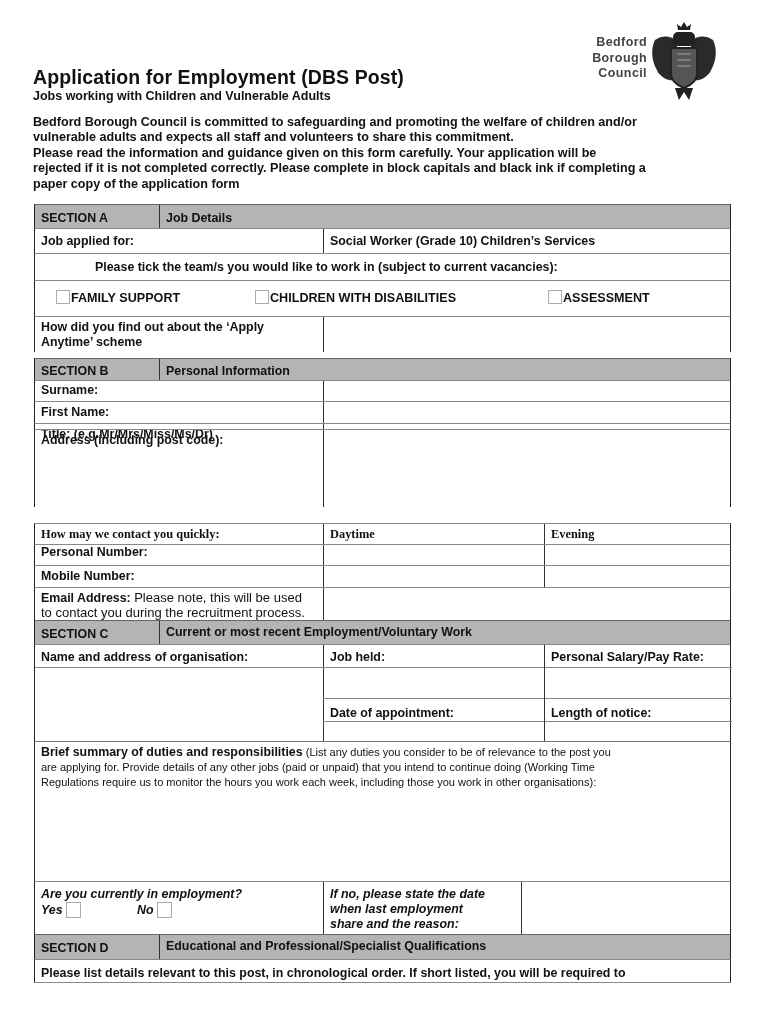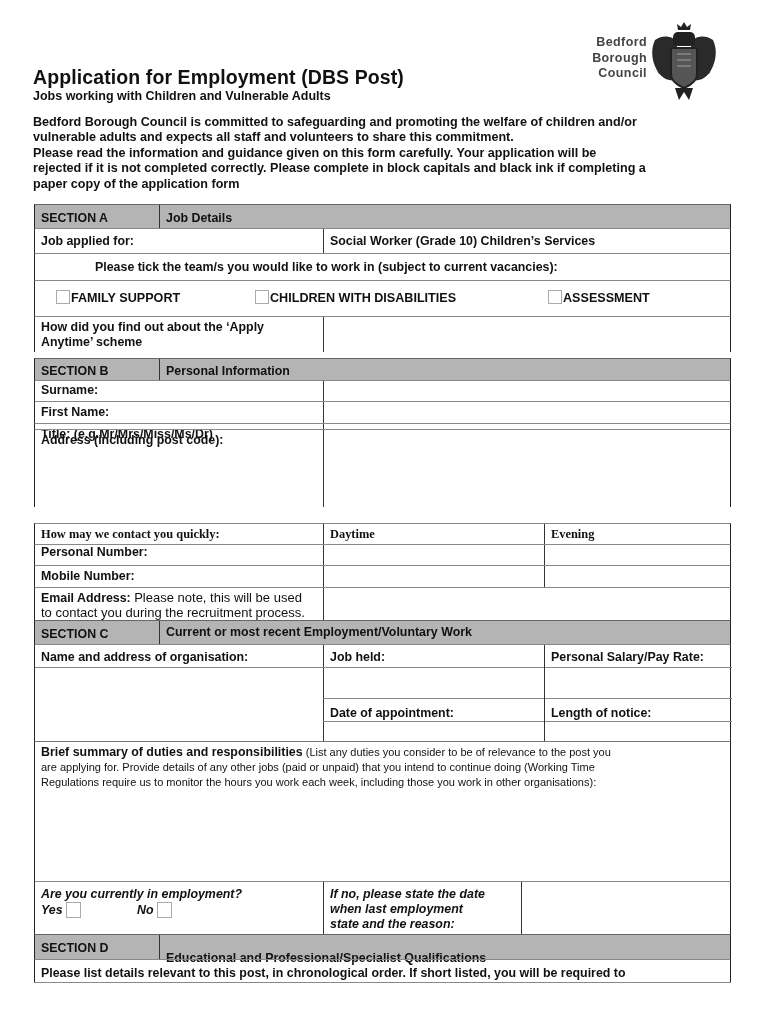--- a/index.html
+++ b/index.html
@@ -200,29 +200,29 @@
       <div>Are you currently in employment?</div>
       <div style="position:relative; height:17px;">
         <span style="position:absolute; left:0;"><span>Yes</span> <span class="cb" style="height:16px; width:15px; vertical-align:-4px;"></span></span>
         <span style="position:absolute; left:96px;"><span>No</span> <span class="cb" style="height:16px; width:15px; vertical-align:-4px;"></span></span>
       </div>
     </div>
     <div class="vline" style="left:288px;"></div>
     <div class="cell" style="left:289px; width:196px; padding-top:5px;">
       <div>If no, please state the date</div>
       <div>when last employment</div>
-      <div>state and the reason:</div>
+      <div>share and the reason:</div>
     </div>
     <div class="vline" style="left:486px;"></div>
     <div class="cell" style="left:487px; width:208px;"></div>
   </div>
 
   <div class="row gray" style="top:730px; height:25px;">
     <div class="cell sec-label" style="left:0; width:124px;">SECTION D</div>
     <div class="vline" style="left:124px;"></div>
-    <div class="cell" style="left:125px; padding-top:16px;">Educational and Professional/Specialist Qualifications</div>
+    <div class="cell" style="left:125px; padding-top:4px;">Educational and Professional/Specialist Qualifications</div>
   </div>
 
   <div class="row" style="top:755px; height:23px;">
     <div class="cell" style="left:0; width:695px; padding-top:6px; white-space:nowrap;">Please list details relevant to this post, in chronological order. If short listed, you will be required to</div>
   </div>
   <div class="bottom-line" style="top:778px;"></div>
 </div>
 
 </body></html>

